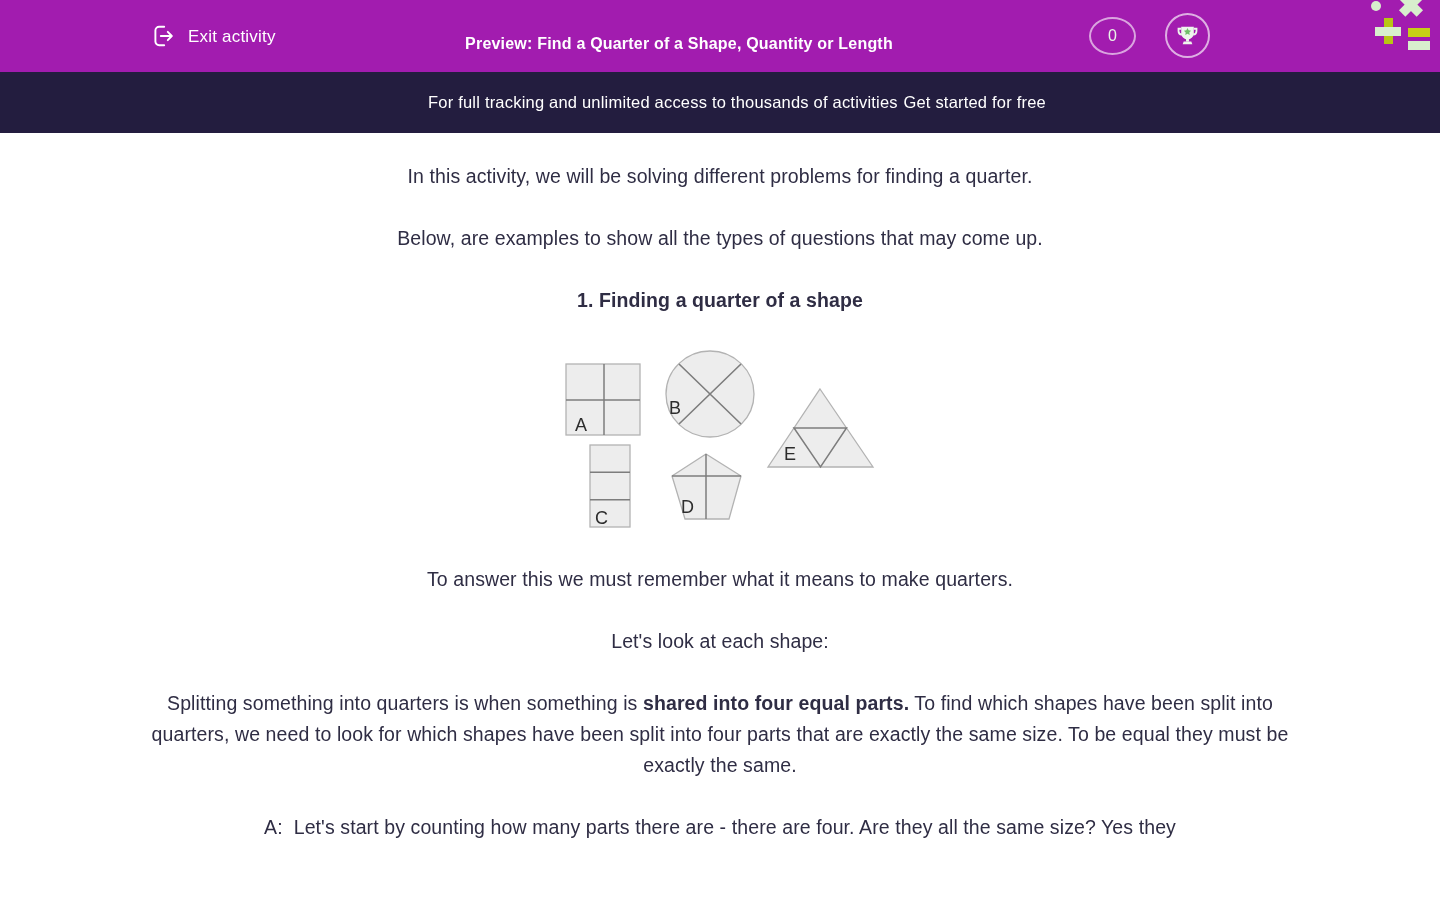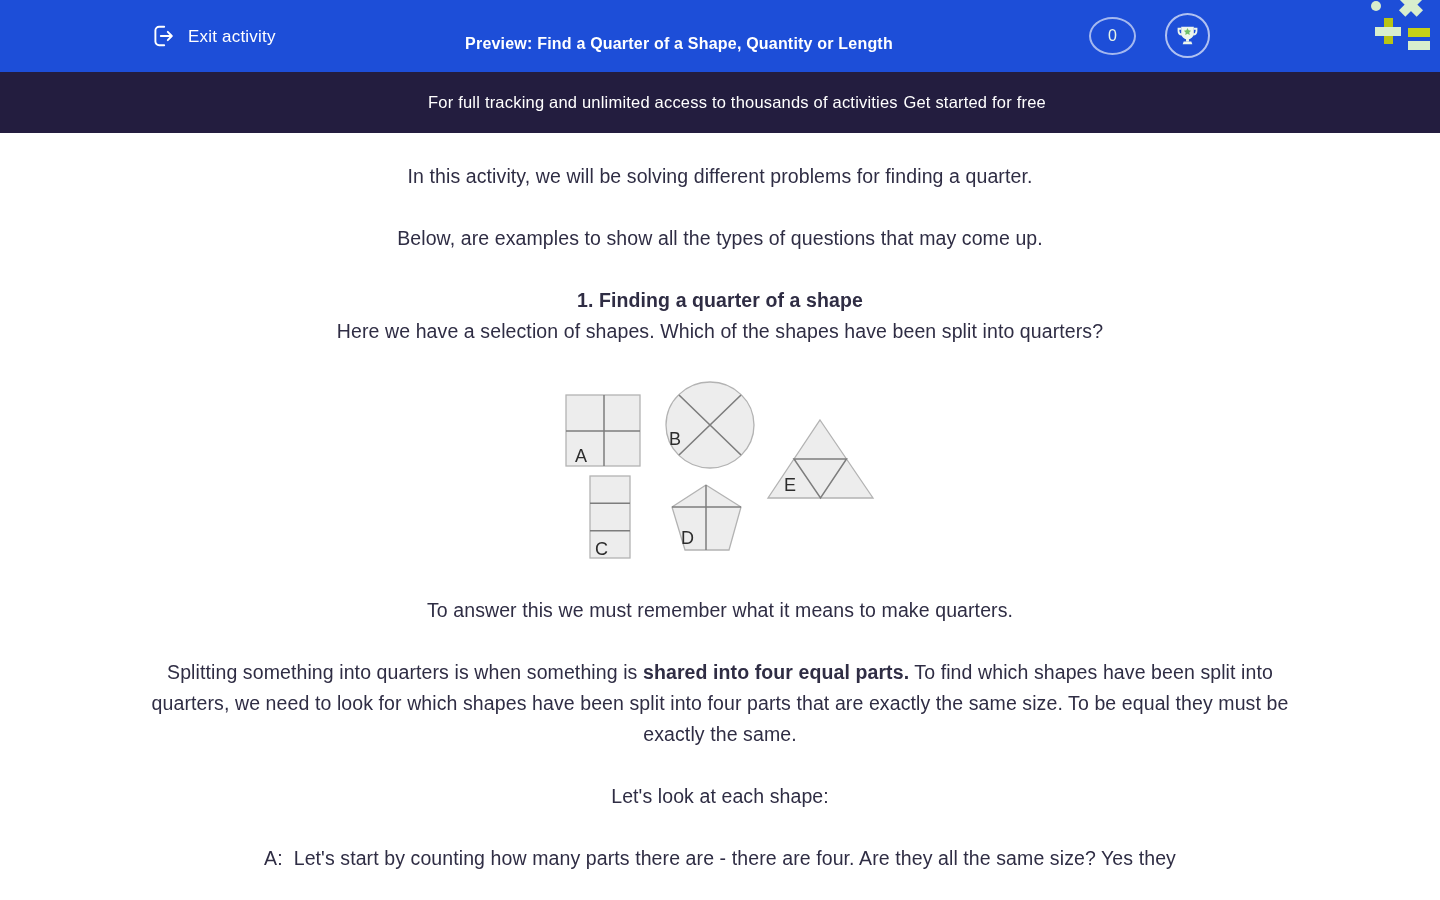--- a/index.html
+++ b/index.html
@@ -6,21 +6,21 @@
   html,body { margin:0; padding:0; }
   body {
     width:1440px; height:900px; overflow:hidden;
     background:#ffffff;
     font-family:"Liberation Sans", sans-serif;
     color:#2f2d44;
   }
 
   
   .app-header {
-    position:relative; height:72px; background:#1d4ed8;
+    position:relative; height:72px; background:#a21caf;
   }
   .exit-btn {
     position:absolute; left:150px; top:50%; transform:translateY(-50%);
     display:flex; align-items:center; gap:11px;
     background:none; border:none; padding:0; cursor:pointer;
     color:#ffffff; font-size:17px; font-family:inherit; letter-spacing:.2px;
   }
   .app-title {
     position:absolute; left:671px; top:50%; transform:translate(-50%,-50%);
     margin:8px; color:#ffffff; font-size:16px; font-weight:700;
@@ -135,21 +135,20 @@
   <strong>Get started for free</strong>
 </div>
 
 <main class="content">
   <p>In this activity, we will be solving different problems for finding a quarter.</p>
   <p>Below, are examples to show all the types of questions that may come up.</p>
 
   <p>
     <span class="bold">1. Finding a quarter of a shape</span>
     <br>
-    <span>Here we have a selection of shapes. Which of the shapes have been split into quarters?</span>
   </p>
 
   <div class="shapes-figure">
     <svg width="345" height="195" viewBox="0 0 345 195">
 
       <g>
         <rect x="18" y="17" width="74" height="71" fill="#ededed" stroke="#b3b3b3" stroke-width="1.3"></rect>
         <path d="M56 17 V88 M18 53 H92" stroke="#7d7d7d" stroke-width="1.5" fill="none"></path>
         <text class="shape-label" x="27" y="84">A</text>
       </g>
@@ -175,18 +174,18 @@
       <g>
         <polygon points="272,42 325,120 220,120" fill="#ededed" stroke="#b3b3b3" stroke-width="1.3"></polygon>
         <polygon points="246,81 298.5,81 272.5,120" fill="#ededed" stroke="#7d7d7d" stroke-width="1.5"></polygon>
         <text class="shape-label" x="236" y="113">E</text>
       </g>
     </svg>
   </div>
 
   <p>To answer this we must remember what it means to make quarters.</p>
 
+  <p>Let's look at each shape:</p>
+
   <p><span>Splitting something into quarters is when something is </span><span class="bold">shared into four equal parts.</span><span> To find which shapes have been split into quarters, we need to look for which shapes have been split into four parts that are exactly the same size. To be equal they must be exactly the same.</span></p>
-
-  <p>Let's look at each shape:</p>
 
   <p class="preserve">A:  Let's start by counting how many parts there are - there are four. Are they all the same size? Yes they</p>
 </main>
 
 </body></html>

